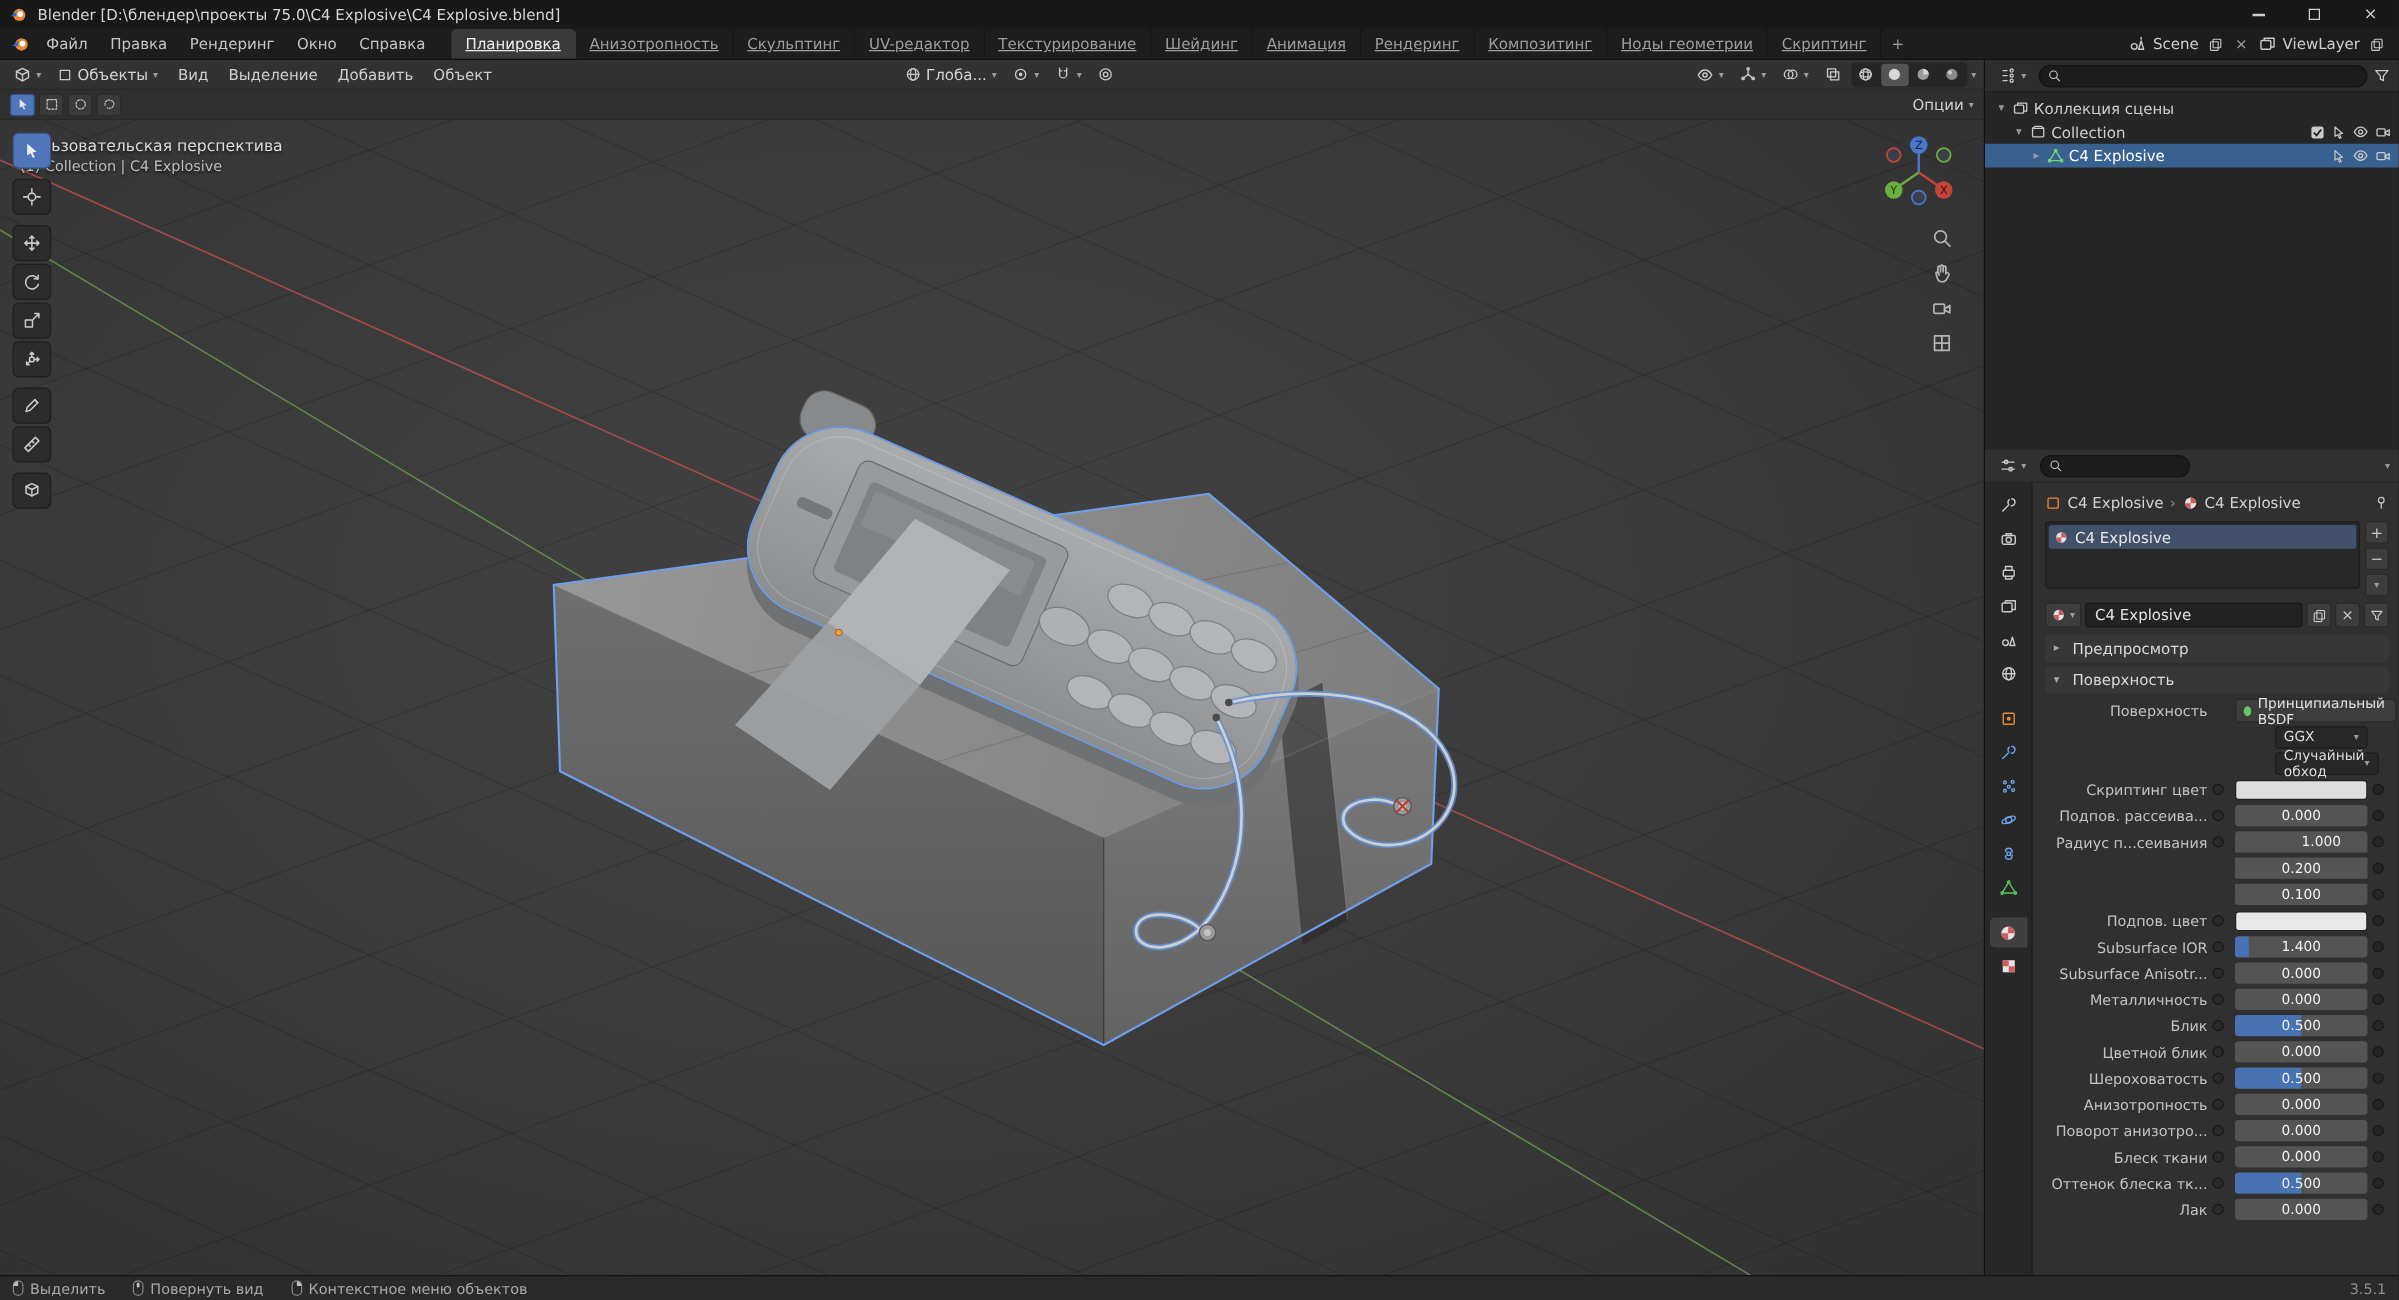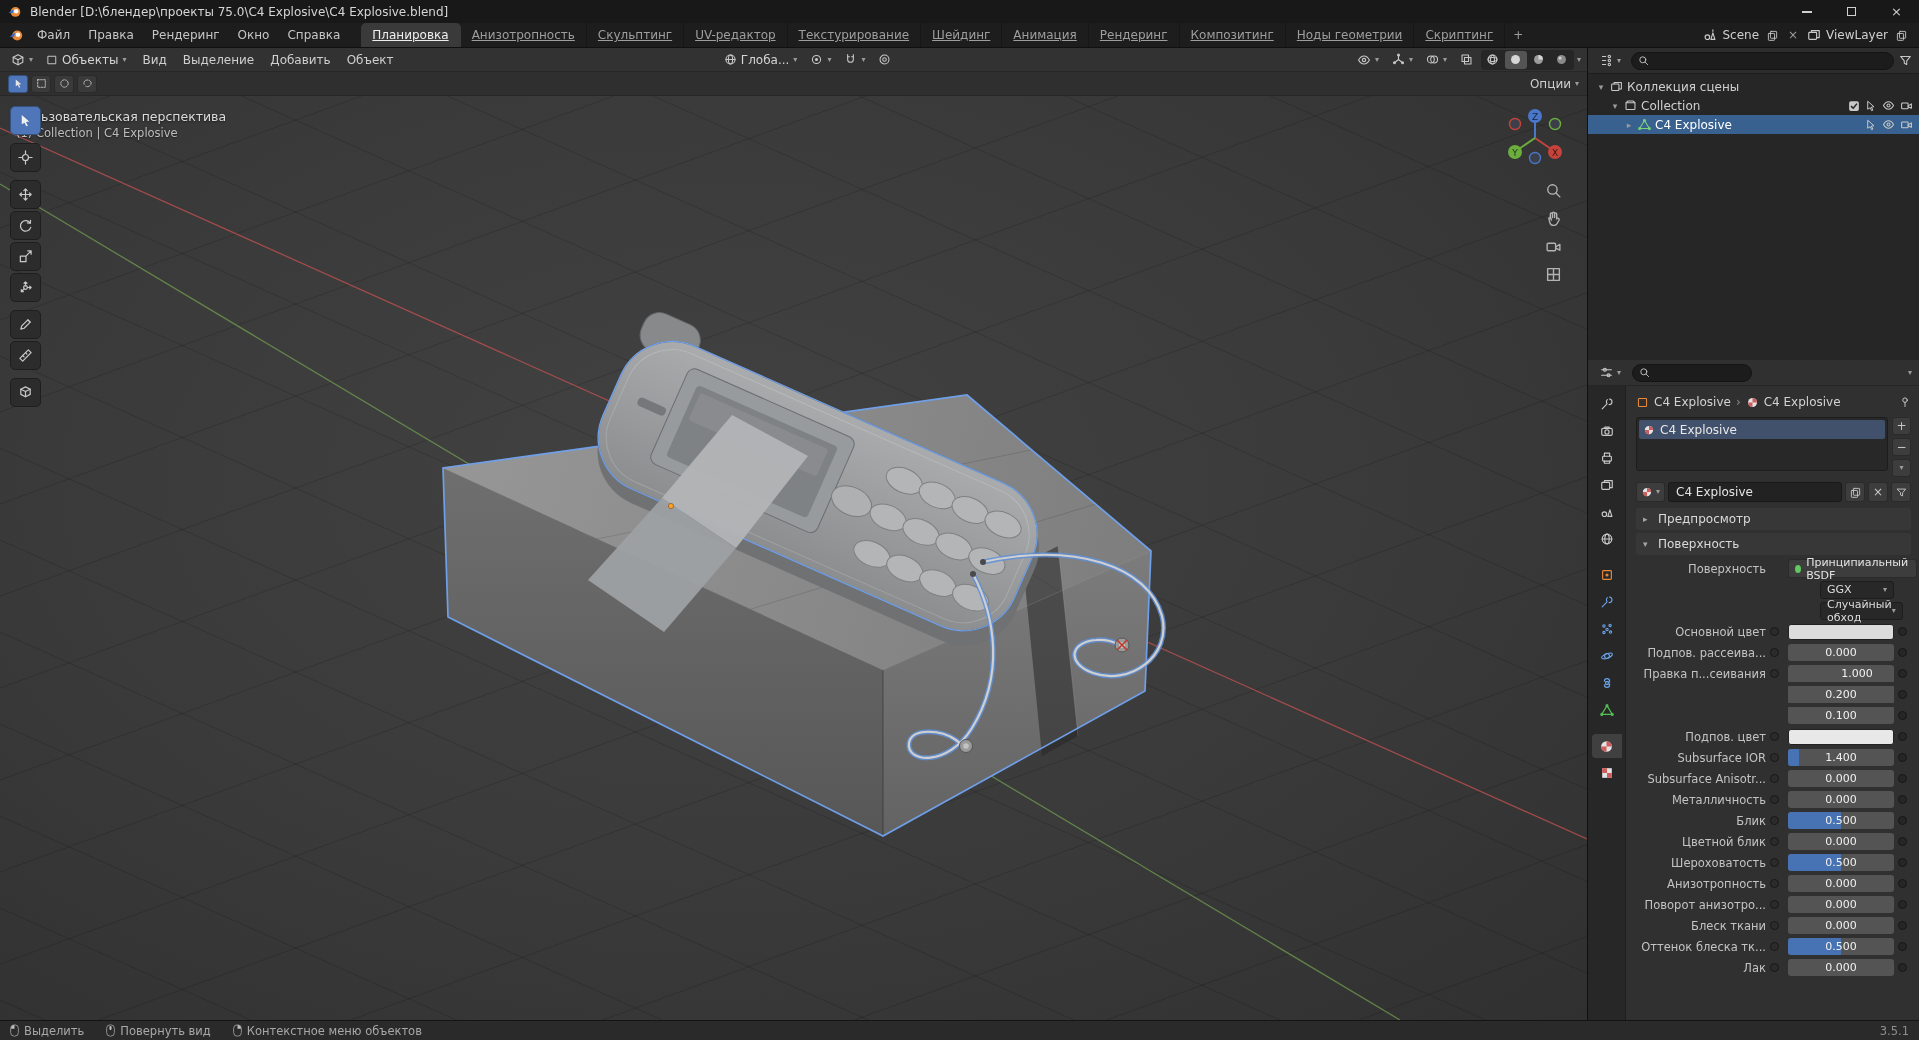--- a/index.html
+++ b/index.html
@@ -900,21 +900,21 @@
                   <div class="pdrop">
                     <span>Случайный обход</span>
                     <span class="cv">▾</span>
                   </div>
 
                 </div>
                 <div></div>
               </div>
 
               <div class="prop-row">
-                <div class="prop-label">Основной цвет</div>
+                <div class="prop-label">Скриптинг цвет</div>
                 <div>
                   <span class="sock"></span>
                 </div>
                 <div>
 
                   <div class="pcolor" style="background: rgb(220, 220, 220);"></div>
                 </div>
                 <div>
                   <span class="dec"></span>
                 </div>
@@ -932,21 +932,21 @@
                     <span class="val">0.000</span>
                   </div>
 
                 </div>
                 <div>
                   <span class="dec"></span>
                 </div>
               </div>
 
               <div class="prop-row">
-                <div class="prop-label">Правка п...сеивания</div>
+                <div class="prop-label">Радиус п...сеивания</div>
                 <div>
                   <span class="sock"></span>
                 </div>
                 <div>
 
                   <div class="pslider st-top">
                     <span class="fill" style="width: 0%;"></span>
                     <span class="val">1.000</span>
                   </div>
 

